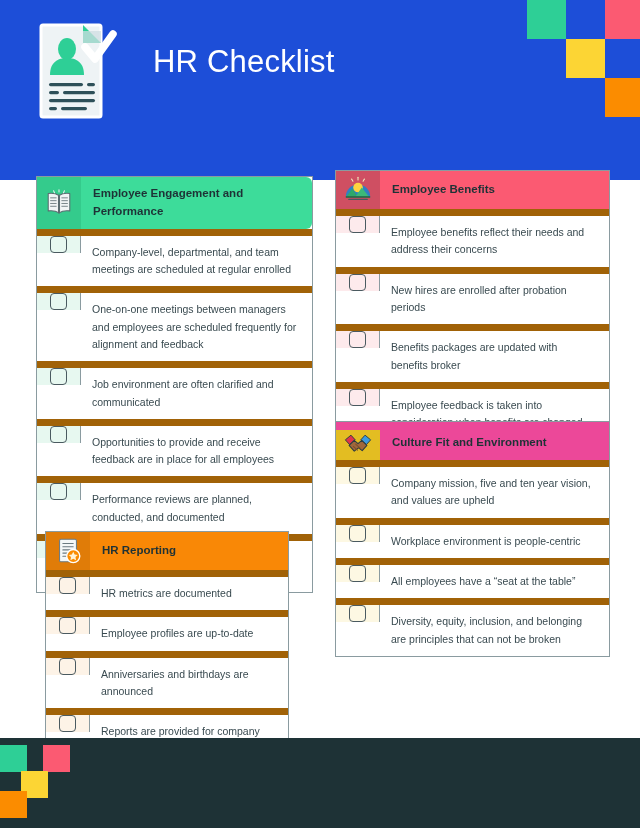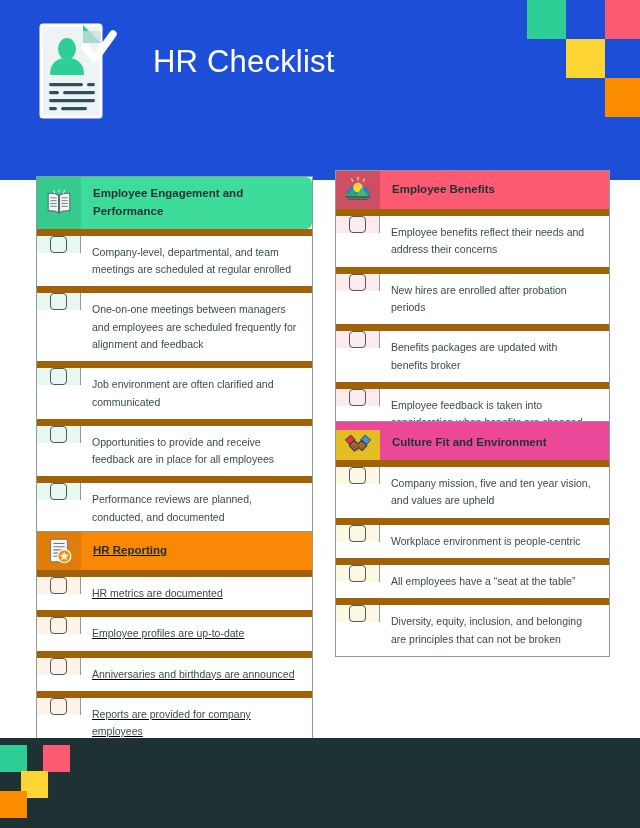--- a/index.html
+++ b/index.html
@@ -208,21 +208,21 @@
         </div>
         <div class="row-text">Performance reviews are planned, conducted, and documented</div>
       </div>
       <div class="row">
         <div class="cb-cell">
           <div class="cb"></div>
         </div>
         <div class="row-text">Feedback is taken to continually improve company workflows and processes</div>
       </div>
     </div>
-    <div class="card c-orange" style="left: 36px; top: 531px; width: 277px; text-decoration: underline;">
+    <div class="card c-orange" style="left: 45px; top: 531px; width: 244px;">
       <div class="card-header">
         <div class="card-icon-cell">
           <svg viewBox="0 0 32 32" width="30" height="30">
         <rect x="7" y="3.5" width="18" height="24" rx="1.5" fill="#f4f7f8" stroke="#6b7a80" stroke-width="1.1"></rect>
         <g stroke="#6b7a80" stroke-width="1.2" stroke-linecap="round">
           <path d="M10.5 8 H21.5"></path>
               <path d="M10.5 11.4 H21.5"></path>
               <path d="M10.5 14.8 H21.5"></path>
           <path d="M10.5 18.2 H17"></path>
               <path d="M10.5 21.6 H15"></path>

